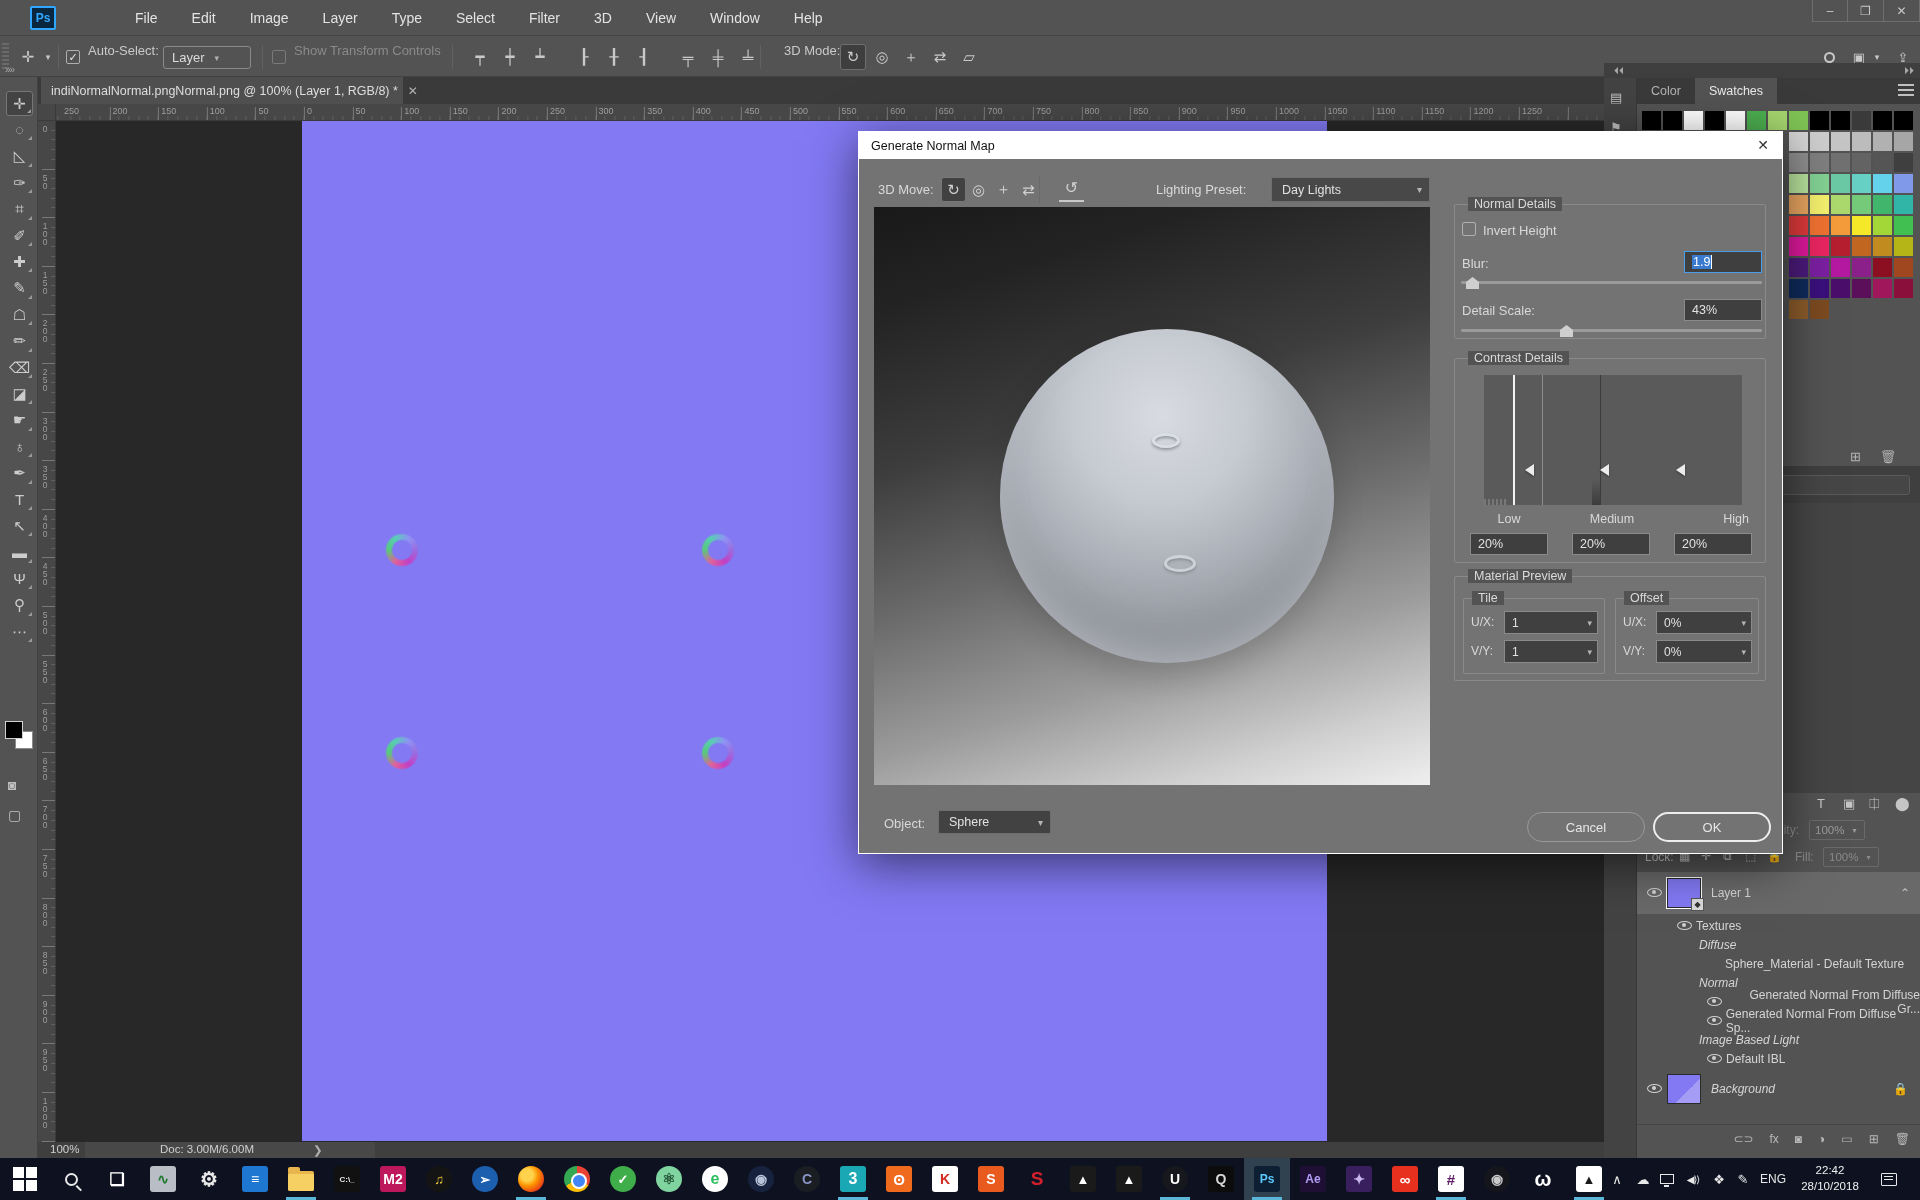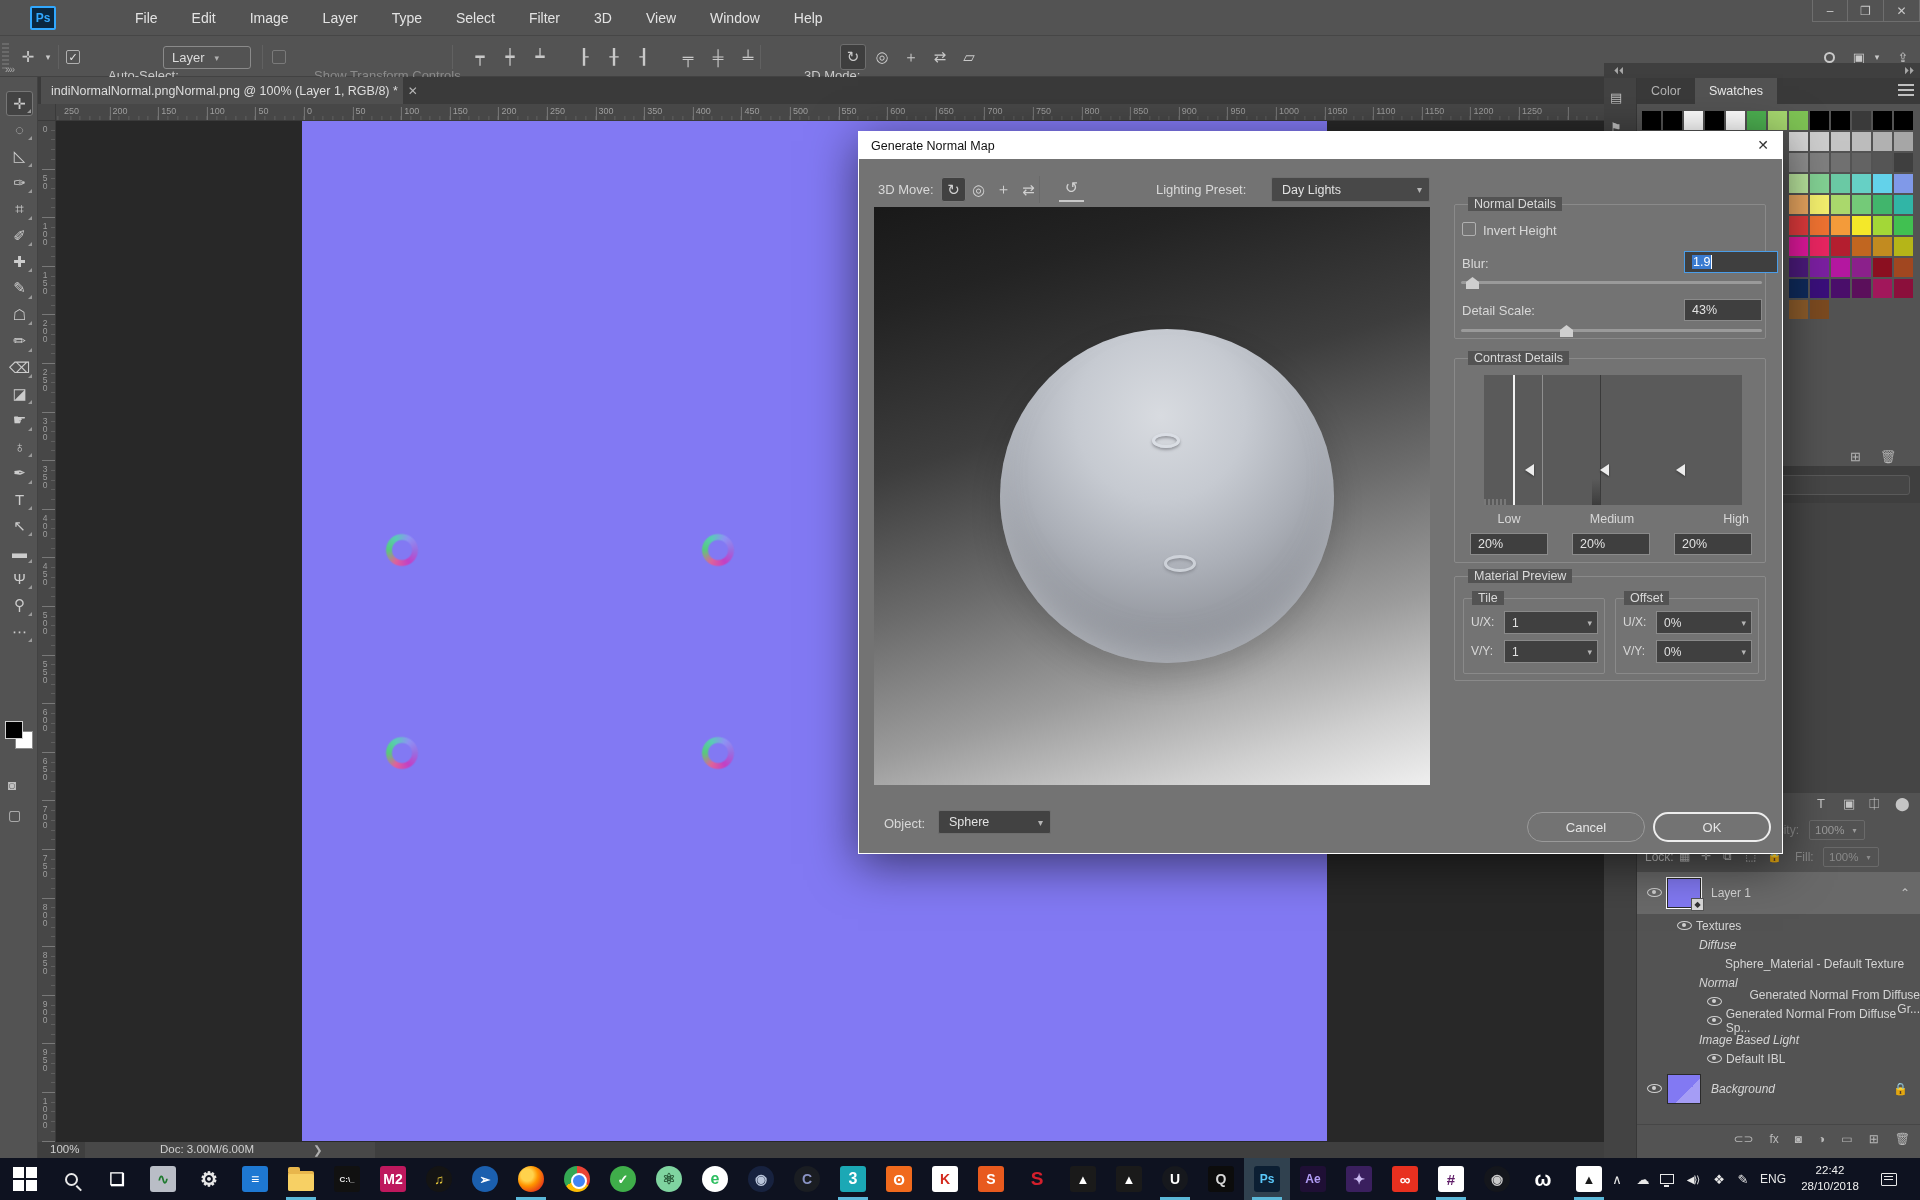--- a/index.html
+++ b/index.html
@@ -14,21 +14,21 @@
   .menu-item { color:#e3e3e3; font-size:14px; cursor:default; }
   #win-controls { position:absolute; right:0; top:0; display:flex; }
   .win-btn { width:36px; height:22px; border:1px solid #6e6e6e; border-top:none; display:flex; align-items:center; justify-content:center; color:#c9c9c9; font-size:12px; }
   .win-btn + .win-btn { border-left:none; }
 
   
   #optionsbar { position:absolute; left:0; top:37px; width:1920px; height:40px; background:#535353; border-bottom:1px solid #424242; color:#c9c9c9; font-size:13px; }
   .opt-grip { position:absolute; left:2px; top:6px; width:7px; height:28px; background:repeating-linear-gradient(to bottom,#6a6a6a 0 2px,transparent 2px 4px); }
   .opt-sep { position:absolute; top:8px; width:1px; height:24px; background:#616161; }
   .opt-ico { position:absolute; top:8px; height:24px; display:flex; align-items:center; justify-content:center; color:#c9c9c9; font-size:15px; }
-  .opt-label { position:absolute; top:31px;margin-left:20px; }
+  .opt-label { position:absolute; top:6px; }
   .checkbox { position:absolute; width:14px; height:14px; border:1px solid #b0b0b0; border-radius:2px; top:13px; background:transparent; font-size:11px; line-height:12px; text-align:center; color:#e8e8e8; }
   .checkbox.dim { border-color:#7a7a7a; }
   .combo-chrome { position:absolute; top:9px; height:23px; border:1px solid #8a8a8a; border-radius:3px; display:flex; align-items:center; padding:0 8px; gap:10px; color:#dcdcdc; }
   .mode-btn { position:absolute; top:7px; width:26px; height:26px; display:flex; align-items:center; justify-content:center; border-radius:3px; font-size:15px; }
   .mode-btn.sel { background:#3e3e3e; border:1px solid #6e6e6e; }
   .mag { display:inline-block; width:11px; height:11px; border:2px solid #c9c9c9; border-radius:50%; position:relative; }
   .mag::after { content:""; position:absolute; left:9px; top:9px; width:6px; height:2px; background:#c9c9c9; transform:rotate(45deg); transform-origin:0 0; }
 
   
   #tabbar { position:absolute; left:38px; top:77px; width:1566px; height:27px; background:#3a3a3a; }
@@ -558,21 +558,21 @@
         <span class="chev">▾</span>
     </div>
     <button class="pill-btn" style="left:668px;top:680px;">Cancel</button>
     <button class="pill-btn default" style="left:794px;top:680px;">OK</button>
 
     <div class="group" style="left:595px;top:72px;width:312px;height:135px;">
       <div class="group-title">Normal Details</div>
       <div class="checkbox" style="left:7px;top:17px;"></div>
       <div class="dlg-label" style="left:28px;top:18px;">Invert Height</div>
       <div class="dlg-label" style="left:7px;top:51px;">Blur:</div>
-      <div class="dlg-input focus" style="left:229px;top:46px;width:94px;height:22px;">
+      <div class="dlg-input focus" style="left:229px;top:46px;width:78px;height:22px;">
         <span class="sel-text">1.9</span>
       </div>
       <div class="slider-track" style="left:6px;top:76px;width:301px;"></div>
       <div class="slider-thumb" style="left:11px;top:72px;"></div>
       <div class="dlg-label" style="left:7px;top:98px;">Detail Scale:</div>
       <div class="dlg-input" style="left:229px;top:94px;width:78px;height:22px;">
         <span>43%</span>
       </div>
       <div class="slider-track" style="left:6px;top:124px;width:301px;"></div>
       <div class="slider-thumb" style="left:105px;top:120px;"></div>

